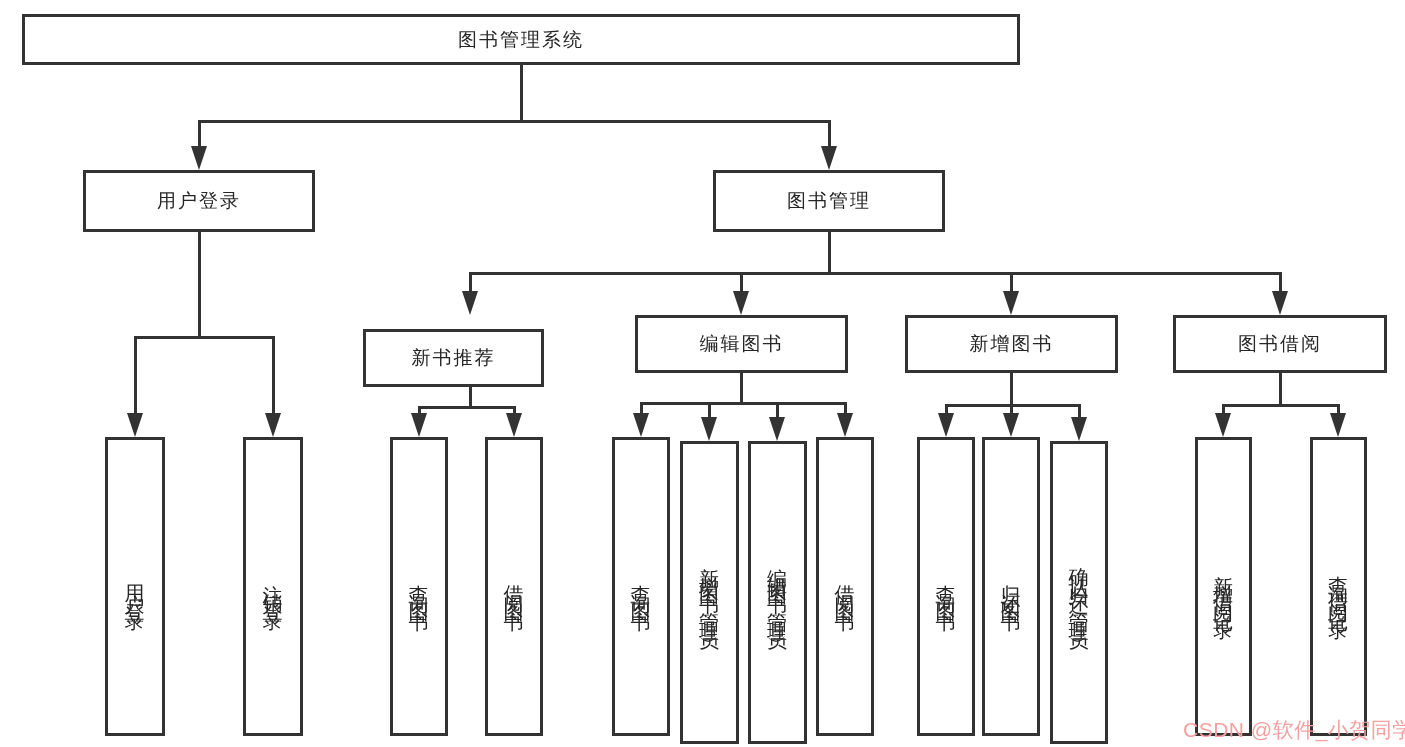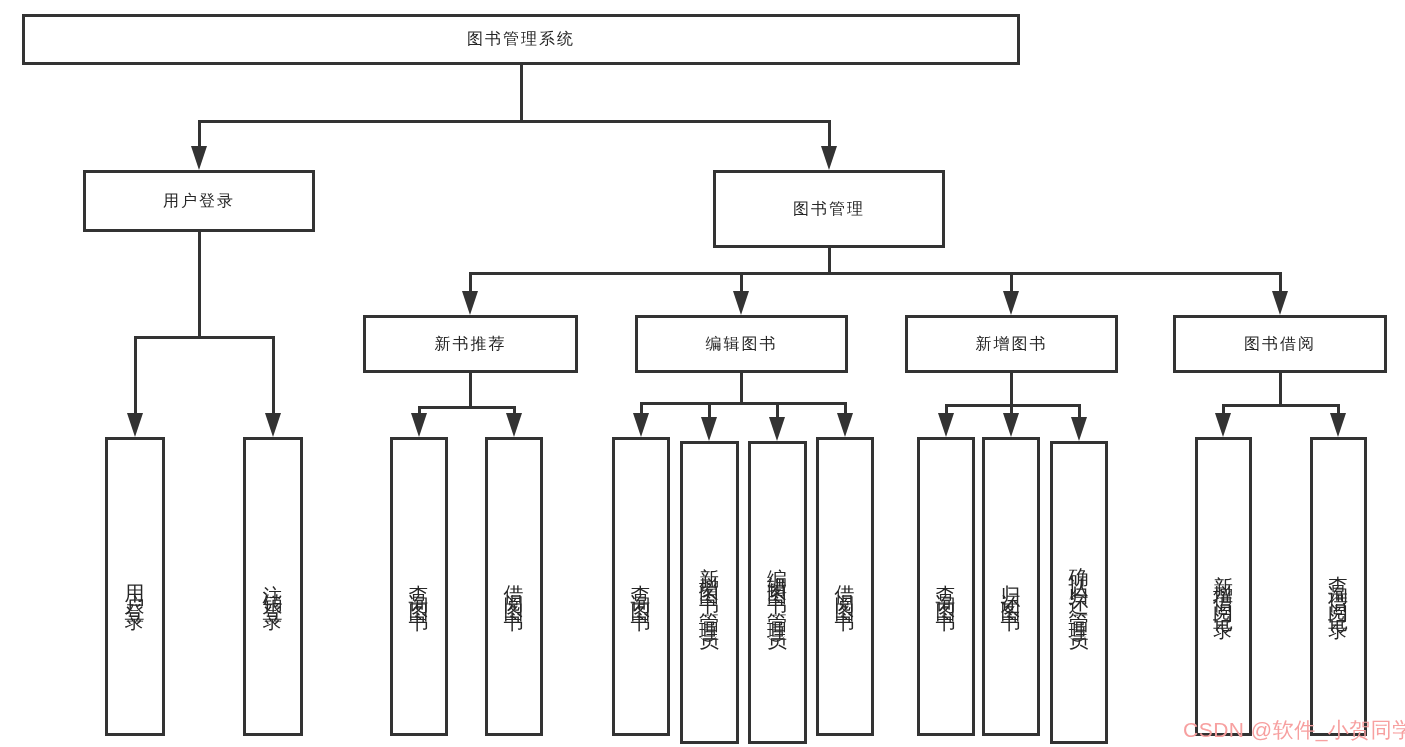--- a/index.html
+++ b/index.html
@@ -15,21 +15,21 @@
     box-sizing:border-box;
     background:#ffffff;
     border:3px solid #333333;
     display:flex;
     align-items:center;
     justify-content:center;
     color:#262626;
     z-index:2;
   }
   .node.horizontal span {
-    font-size:16px;
+    font-size:19px;
     letter-spacing:2px;
     white-space:nowrap;
   }
   .node.vertical span {
     writing-mode:vertical-rl;
     text-orientation:mixed;
     font-size:20px;
     letter-spacing:9px;
     line-height:1;
     white-space:nowrap;
@@ -115,24 +115,24 @@
       <div class="line" style="left: 1336.5px; top: 404px; width: 3px; height: 17px; background: rgb(51, 51, 51);"></div>
       <div class="arrowhead" style="left: 1330px; top: 413px; border-top-color: rgb(51, 51, 51);"></div>
     </div>
   <div id="node-layer">
       <div class="node horizontal" style="left: 22px; top: 14px; width: 998px; height: 51px;">
         <span>图书管理系统</span>
       </div>
       <div class="node horizontal" style="left: 83px; top: 170px; width: 232px; height: 62px;">
         <span>用户登录</span>
       </div>
-      <div class="node horizontal" style="left: 713px; top: 170px; width: 232px; height: 78px;">
+      <div class="node horizontal" style="left: 713px; top: 170px; width: 232px; height: 62px;">
         <span>图书管理</span>
       </div>
-      <div class="node horizontal" style="left: 363px; top: 315px; width: 215px; height: 58px;">
+      <div class="node horizontal" style="left: 363px; top: 329px; width: 181px; height: 58px;">
         <span>新书推荐</span>
       </div>
       <div class="node horizontal" style="left: 635px; top: 315px; width: 213px; height: 58px;">
         <span>编辑图书</span>
       </div>
       <div class="node horizontal" style="left: 905px; top: 315px; width: 213px; height: 58px;">
         <span>新增图书</span>
       </div>
       <div class="node horizontal" style="left: 1173px; top: 315px; width: 214px; height: 58px;">
         <span>图书借阅</span>

